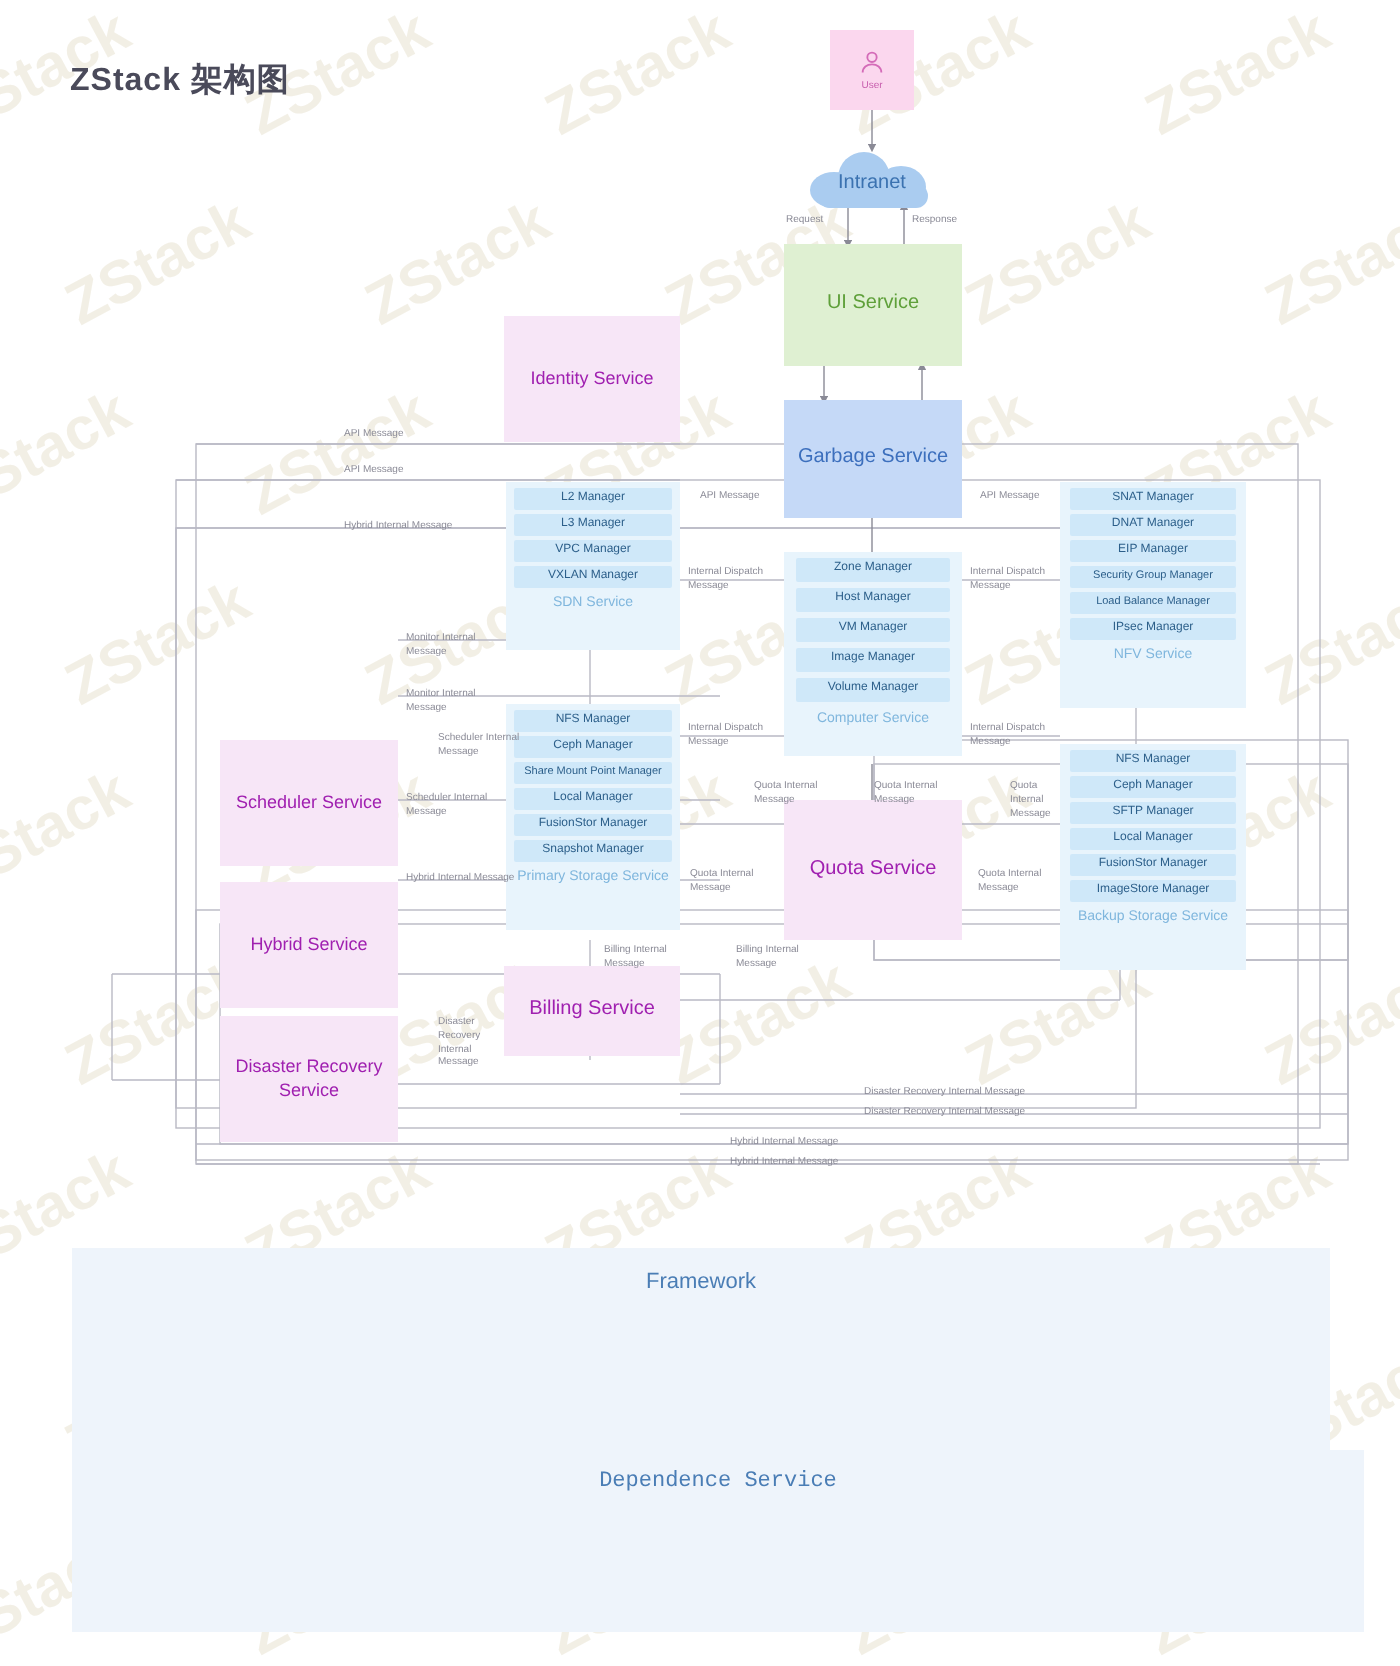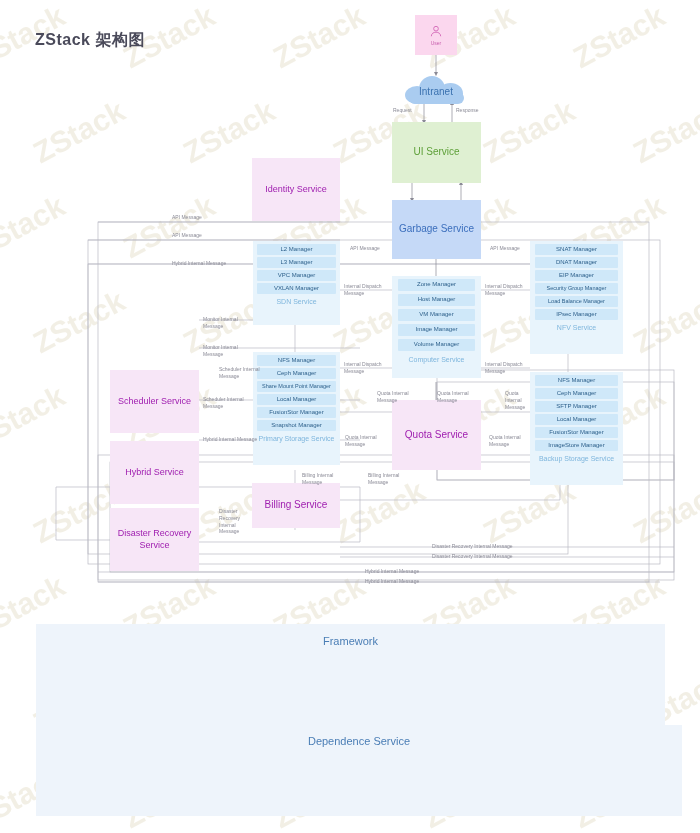--- a/index.html
+++ b/index.html
@@ -385,21 +385,21 @@
   </div>
   <div class="fwrow" style="left:142px; top:671px;">
     <div class="fwchip" style="width:82px;">Error Facade</div>
     <div class="fwchip" style="width:86px;">Tag Manager</div>
     <div class="fwchip" style="width:84px;">Cascade</div>
     <div class="fwchip" style="width:82px;">Thread Facade</div>
     <div class="fwchip" style="width:82px;">Plugin</div>
   </div>
 
   <div class="panel" style="left:36px; top:725px; width:646px; height:91px;">
-    <div class="panel-title" style="top:10px;">Dependence Service</div>
+    <div class="panel-title" style="top:10px;font-family:Liberation Mono, monospace;">Dependence Service</div>
   </div>
   <div class="fwrow" style="left:110px; top:758px; gap:25px;">
     <div class="depchip" style="width:166px; height:44px;">MySQL</div>
     <div class="depchip" style="width:148px; height:44px;">Rabbit MQ</div>
     <div class="depchip" style="width:158px; height:44px;">TomCat</div>
   </div>
 
 </div>
 
 </body></html>

